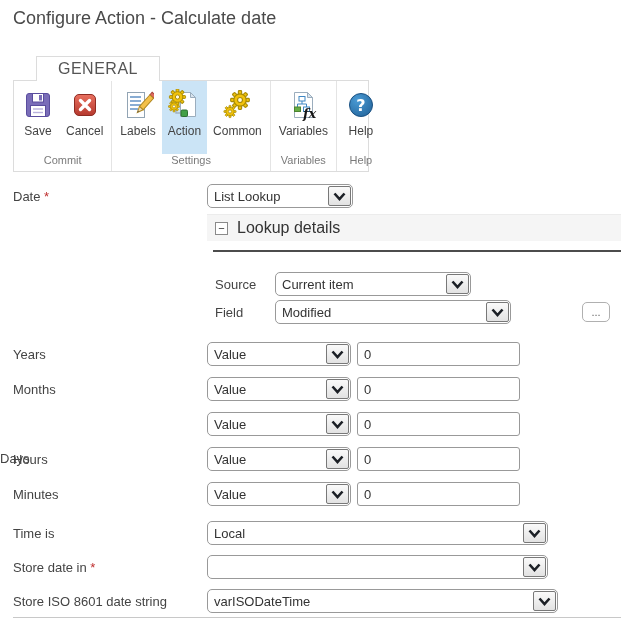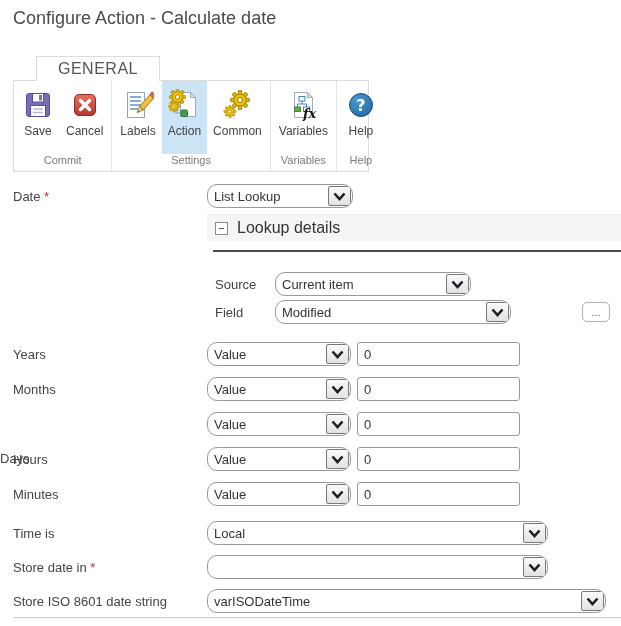--- a/index.html
+++ b/index.html
@@ -29,21 +29,21 @@
     gap:3px; padding:8px 6px 2px; font-size:12px; color:#444; cursor:pointer;
   }
   .rbtn.selected { background:#cbe4f6; }
   .rbtn svg { width:32px; height:32px; display:block; }
   .rgroup-label { text-align:center; font-size:11px; color:#7a7a7a; padding:0 6px 5px; }
 
   
   .flabel { position:absolute; font-size:13px; color:#444; white-space:nowrap; }
   .req { color:#bf2e2e; }
   .sel {
-    position:absolute; height:24px; border:1px solid #999; border-radius:10px;
+    position:absolute; height:24px; border:1px solid #999; border-radius:5px;
     background:#fff; font-size:13px; color:#333; display:flex; align-items:center;
     padding:0 28px 0 6px; cursor:pointer; white-space:nowrap; overflow:hidden;
   }
   .sel .arrow {
     position:absolute; top:1px; right:1px; bottom:1px; width:23px;
     background:linear-gradient(#fafafa,#e2e2e2); border:1px solid #787878;
     border-radius:2px; display:flex; align-items:center; justify-content:center;
   }
   .txt {
     position:absolute; height:24px; border:1px solid #999; border-radius:3px;
@@ -321,21 +321,21 @@
   <div class="sel" style="left:207px; top:555px; width:341px;">
     <span></span>
     <span class="arrow">
       <svg width="13" height="9" viewBox="0 0 13 9">
           <use href="#chev"></use>
         </svg>
     </span>
   </div>
 
   <div class="flabel" style="left:13px; top:594px;">Store ISO 8601 date string</div>
-  <div class="sel" style="left:207px; top:589px; width:399px;">
+  <div class="sel" style="left:207px; top:589px; width:351px;">
     <span>varISODateTime</span>
     <span class="arrow">
       <svg width="13" height="9" viewBox="0 0 13 9">
           <use href="#chev"></use>
         </svg>
     </span>
   </div>
 
   <div class="bottom-line"></div>
 </div>

